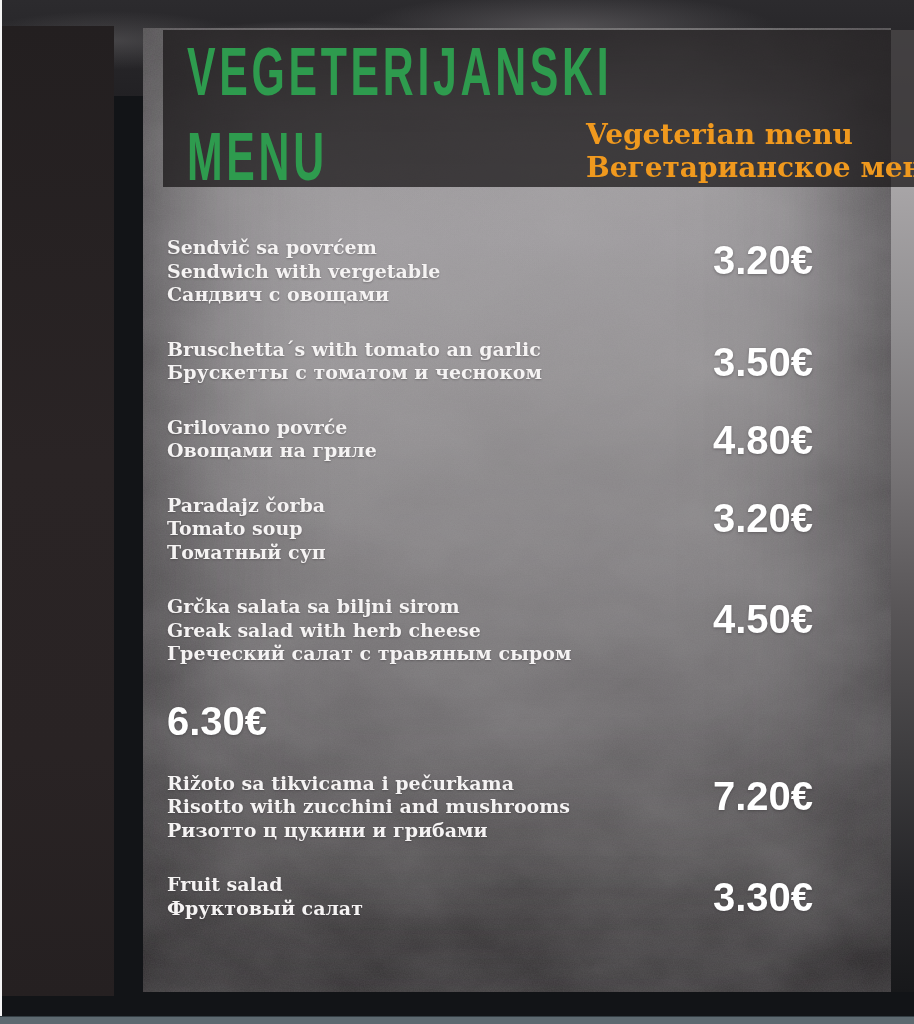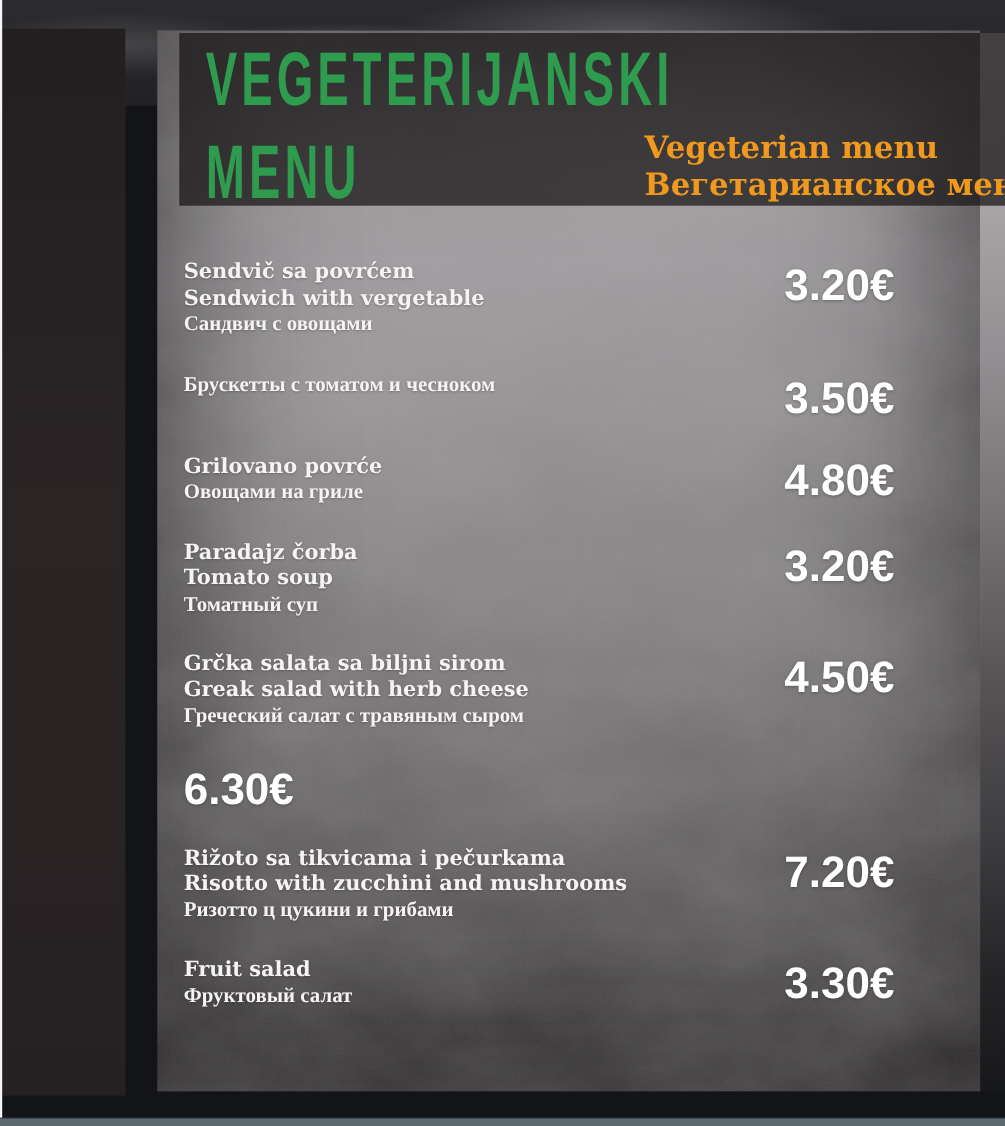--- a/index.html
+++ b/index.html
@@ -71,21 +71,21 @@
     display:flex;flex-direction:column;gap:31px;
   }
   .item{display:flex;align-items:flex-start;}
   .item-text{
     width:546px;
     color:#f5f3f3;
     font-family:"DejaVu Serif",serif;font-weight:bold;
     font-size:19px;line-height:23.5px;
     text-shadow:0 1px 2px rgba(40,38,40,.35);
   }
-  .line-ru{white-space:pre-line;font-family:Liberation Serif, serif;}
+  .line-ru{white-space:pre-line;}
   .price{
     color:#ffffff;
     font-size:40px;line-height:40px;font-weight:bold;
     margin-top:4px;letter-spacing:0;white-space:nowrap;
     text-shadow:0 1px 3px rgba(40,38,40,.4);
   }
   .bottom-strip{
     position:absolute;left:0;right:0;bottom:0;height:7px;
     background:#5d6970;
     box-shadow:0 -1px 0 #343e44;
@@ -133,20 +133,21 @@
         <div class="item-text">
           <div>Sendvič sa povrćem</div>
           <div>Sendwich with vergetable</div>
           <div class="line-ru">Сандвич с овощами</div>
         </div>
         <div class="price">3.20€</div>
       </div>
 
       <div class="item">
         <div class="item-text">
+          <div>Bruschetta´s with tomato an garlic</div>
           <div class="line-ru">Брускетты с томатом и чесноком</div>
         </div>
         <div class="price">3.50€</div>
       </div>
 
       <div class="item">
         <div class="item-text">
           <div>Grilovano povrće</div>
           <div class="line-ru">Овощами на гриле</div>
         </div>

